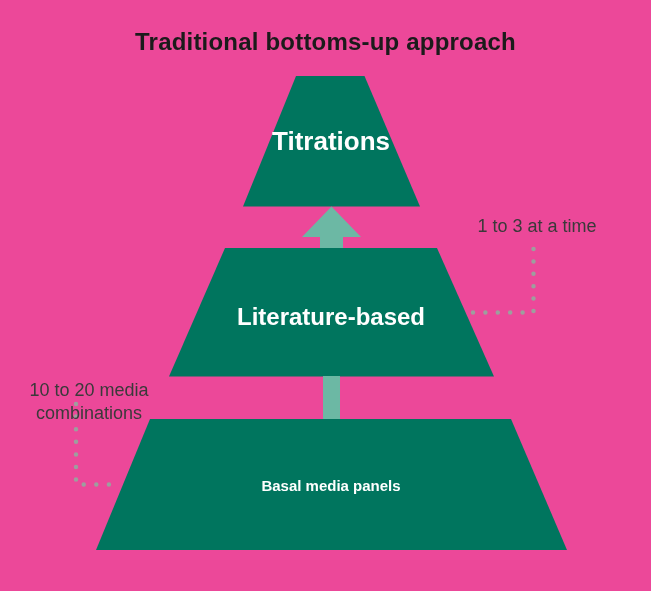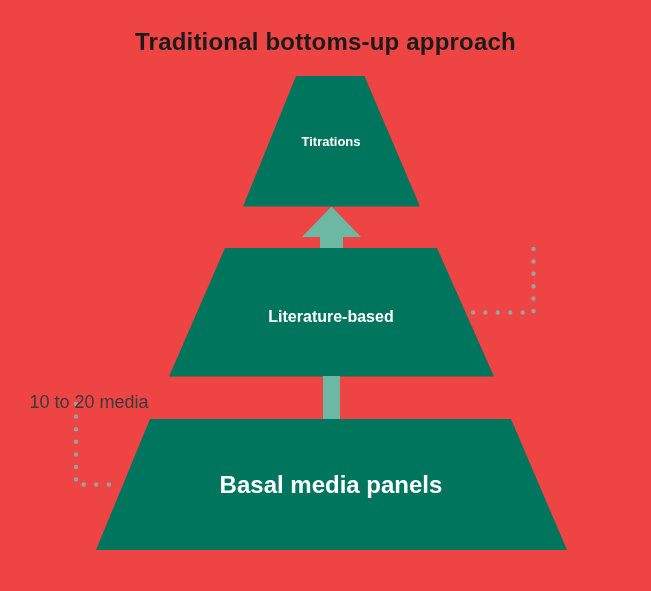--- a/index.html
+++ b/index.html
@@ -4,21 +4,21 @@
 <style>
   html, body {
     margin: 0;
     padding: 0;
     font-family: "Liberation Sans", sans-serif;
   }
   .stage {
     position: relative;
     width: 651px;
     height: 591px;
-    background: #ef4444;
+    background: #ec4899;
     overflow: hidden;
   }
   .diagram-svg {
     position: absolute;
     left: 0;
     top: 0;
   }
   .title {
     position: absolute;
     left: 0;
@@ -31,23 +31,23 @@
     letter-spacing: 0.2px;
   }
   .tier-label {
     position: absolute;
     transform: translate(-50%, -50%);
     color: #ffffff;
     font-weight: 700;
     text-align: center;
     white-space: nowrap;
   }
-  .tier-label-1 { left: 331px; top: 141px; font-size: 13px; }
-  .tier-label-2 { left: 331px; top: 316px; font-size: 16px; line-height: 25px; }
-  .tier-label-3 { left: 331px; top: 485px; font-size: 24px; }
+  .tier-label-1 { left: 331px; top: 141px; font-size: 26px; }
+  .tier-label-2 { left: 331px; top: 316px; font-size: 24px; line-height: 25px; }
+  .tier-label-3 { left: 331px; top: 485px; font-size: 15px; }
   .annotation {
     position: absolute;
     transform: translate(-50%, -50%);
     color: #3a3a3a;
     font-size: 18px;
     text-align: center;
     white-space: nowrap;
   }
   .annotation-right { left: 537px; top: 226px; }
   .annotation-left  { left: 89px;  top: 372px; line-height: 23px; margin-top: 30px; }
@@ -81,18 +81,20 @@
   </div>
 
   <div class="tier-label tier-label-2">
     <div>Literature-based</div>
   </div>
 
   <div class="tier-label tier-label-3">
     <div>Basal media panels</div>
   </div>
 
+  <div class="annotation annotation-right">1 to 3 at a time</div>
 
   <div class="annotation annotation-left">
     <div>10 to 20 media</div>
+    <div>combinations</div>
   </div>
 
 </div>
 
 </body></html>

